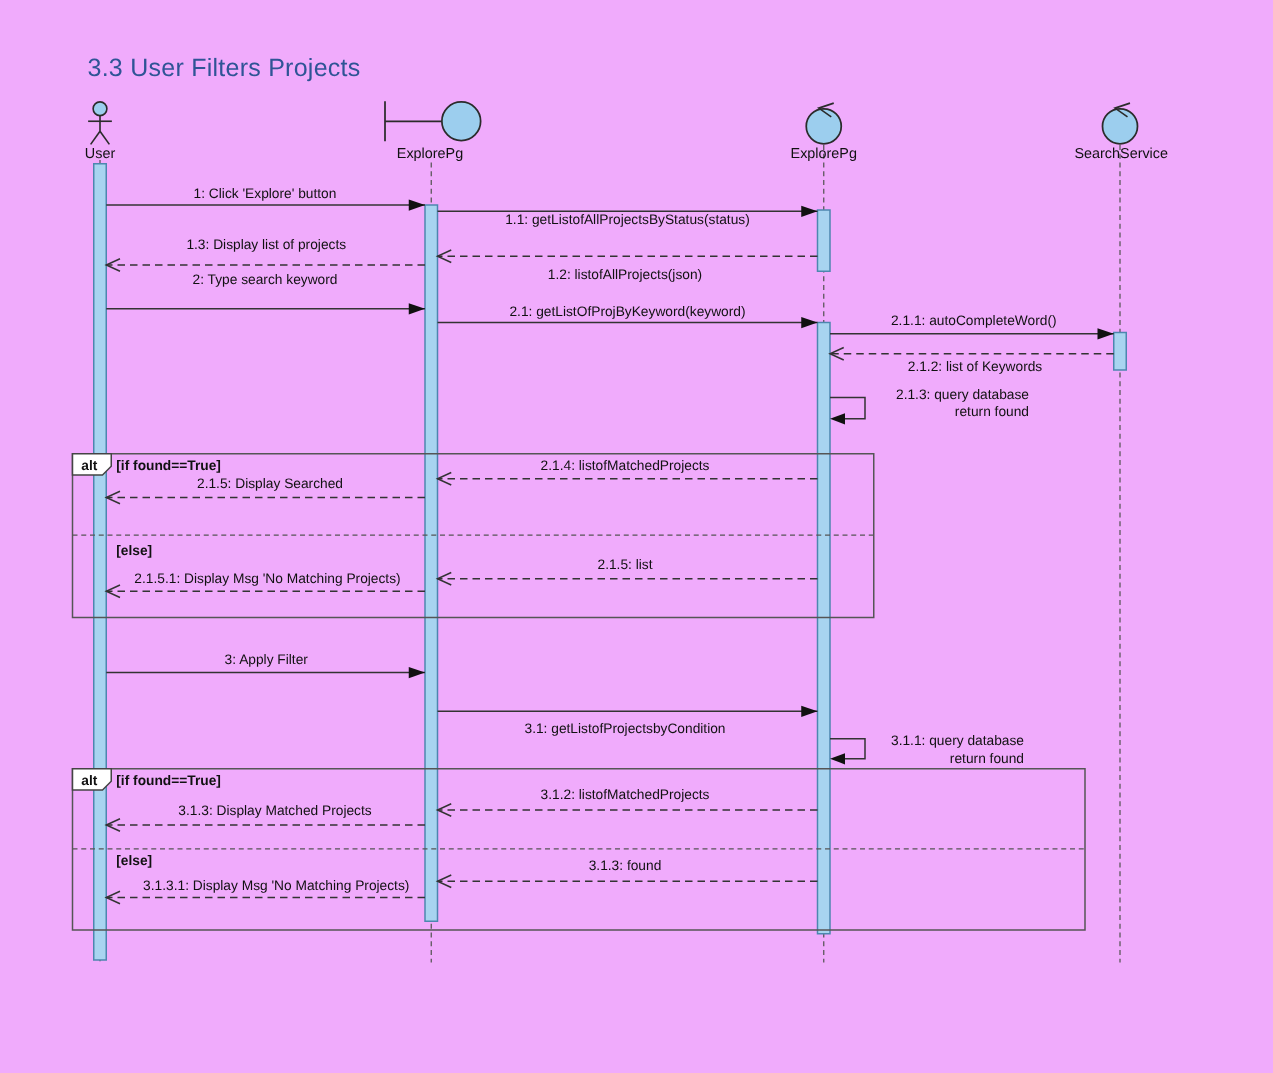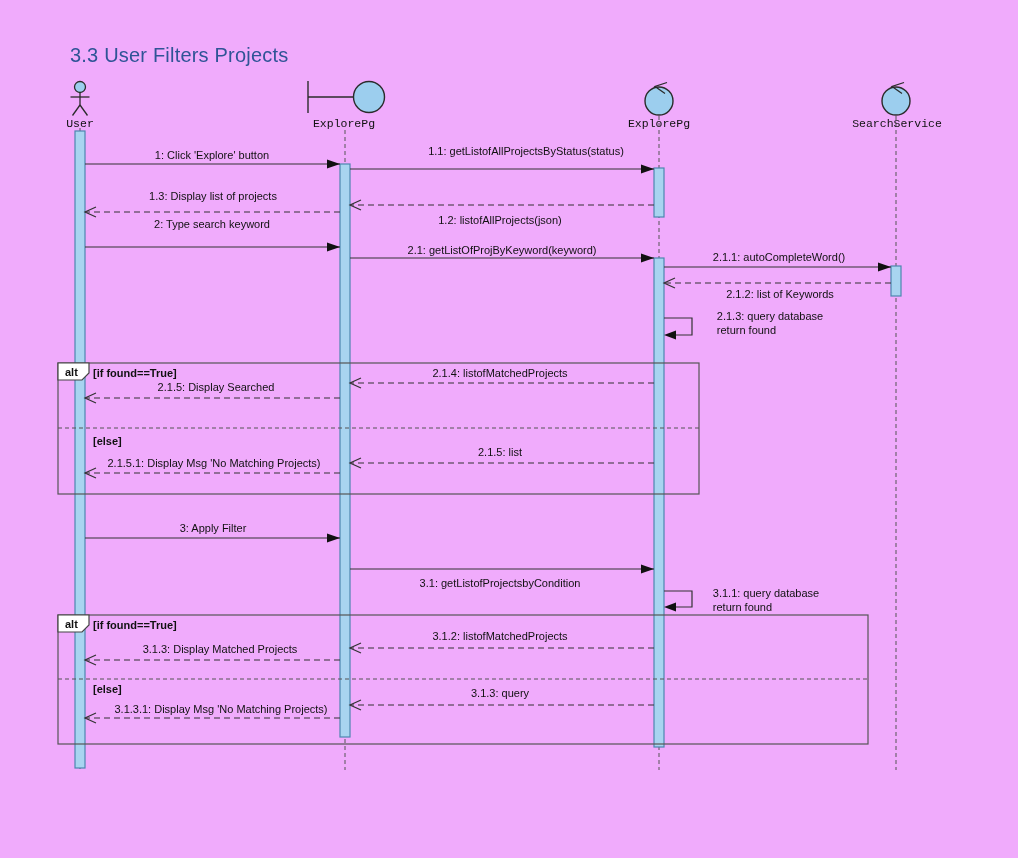--- a/index.html
+++ b/index.html
@@ -3,23 +3,23 @@
 <meta charset="utf-8">
 <style>
   html,body{margin:0;padding:0;background:#fff;}
   .page{position:relative;width:1018px;height:858px;background:#f0abfc;
         font-family:"Liberation Sans",sans-serif;overflow:hidden;}
   .title{position:absolute;left:70px;top:44px;margin:0;font-size:20px;
          font-weight:500;color:#2F5496;letter-spacing:.2px;}
   #dg{position:absolute;left:0;top:0;}
   #labels{position:absolute;left:0;top:0;width:100%;height:100%;pointer-events:none;}
   .p-label{position:absolute;transform:translateX(-50%);font-size:11.5px;color:#111;
-           white-space:nowrap;font-family:Liberation Mono, monospace;}
+           white-space:nowrap;}
   .msg-label{position:absolute;transform:translateX(-50%);font-size:11px;color:#111;
-             white-space:pre-line;text-align:left;line-height:1.3;}
+             white-space:pre-line;text-align:right;line-height:1.3;}
   .guard-label{position:absolute;font-size:11px;font-weight:700;color:#111;white-space:nowrap;}
 </style>
 </head>
 <body>
 
 <div class="page">
   <h1 class="title">3.3 User Filters Projects</h1>
   <svg id="dg" width="1018" height="858">
       <line x1="80" y1="128" x2="80" y2="770" stroke="#555" stroke-width="1" stroke-dasharray="4,3"></line>
       <line x1="345" y1="130" x2="345" y2="770" stroke="#555" stroke-width="1" stroke-dasharray="4,3"></line>
@@ -98,39 +98,39 @@
         <circle cx="896" cy="101" r="14" fill="#9CCEEE"></circle>
         <polyline points="904,82.5 892,86.5 902,93.5" fill="none" stroke-width="1.3"></polyline>
       </g>
     </svg>
   <div id="labels">
       <div class="guard-label" style="left: 93px; top: 367px;">[if found==True]</div>
       <div class="guard-label" style="left: 93px; top: 435px;">[else]</div>
       <div class="guard-label" style="left: 93px; top: 619px;">[if found==True]</div>
       <div class="guard-label" style="left: 93px; top: 683px;">[else]</div>
       <div class="msg-label" style="left: 212px; top: 148px;">1: Click 'Explore' button</div>
-      <div class="msg-label" style="left: 502px; top: 144px; margin-left: 24px;">1.1: getListofAllProjectsByStatus(status)</div>
+      <div class="msg-label" style="left: 502px; top: 169px;">1.1: getListofAllProjectsByStatus(status)</div>
       <div class="msg-label" style="left: 500px; top: 213px;">1.2: listofAllProjects(json)</div>
       <div class="msg-label" style="left: 213px; top: 189px;">1.3: Display list of projects</div>
       <div class="msg-label" style="left: 212px; top: 217px;">2: Type search keyword</div>
       <div class="msg-label" style="left: 502px; top: 243px;">2.1: getListOfProjByKeyword(keyword)</div>
       <div class="msg-label" style="left: 779px; top: 250px;">2.1.1: autoCompleteWord()</div>
       <div class="msg-label" style="left: 780px; top: 287px;">2.1.2: list of Keywords</div>
       <div class="msg-label" style="left: 770px; top: 309px;">2.1.3: query database
 return found</div>
       <div class="msg-label" style="left: 500px; top: 366px;">2.1.4: listofMatchedProjects</div>
       <div class="msg-label" style="left: 216px; top: 380px;">2.1.5: Display Searched</div>
       <div class="msg-label" style="left: 500px; top: 445px;">2.1.5: list</div>
       <div class="msg-label" style="left: 214px; top: 456px;">2.1.5.1: Display Msg 'No Matching Projects)</div>
       <div class="msg-label" style="left: 213px; top: 521px;">3: Apply Filter</div>
       <div class="msg-label" style="left: 500px; top: 552px; margin-top: 24px;">3.1: getListofProjectsbyCondition</div>
       <div class="msg-label" style="left: 766px; top: 565px; margin-top: 21px;">3.1.1: query database
 return found</div>
       <div class="msg-label" style="left: 500px; top: 629px;">3.1.2: listofMatchedProjects</div>
       <div class="msg-label" style="left: 220px; top: 642px;">3.1.3: Display Matched Projects</div>
-      <div class="msg-label" style="left: 500px; top: 686px;">3.1.3: query</div>
+      <div class="msg-label" style="left: 500px; top: 686px;">3.1.3: found</div>
       <div class="msg-label" style="left: 221px; top: 702px;">3.1.3.1: Display Msg 'No Matching Projects)</div>
       <div class="p-label" style="left: 80px; top: 117px;">User</div>
       <div class="p-label" style="left: 344px; top: 117px;">ExplorePg</div>
       <div class="p-label" style="left: 659px; top: 117px;">ExplorePg</div>
       <div class="p-label" style="left: 897px; top: 117px;">SearchService</div>
     </div>
 </div>
 
 </body></html>

